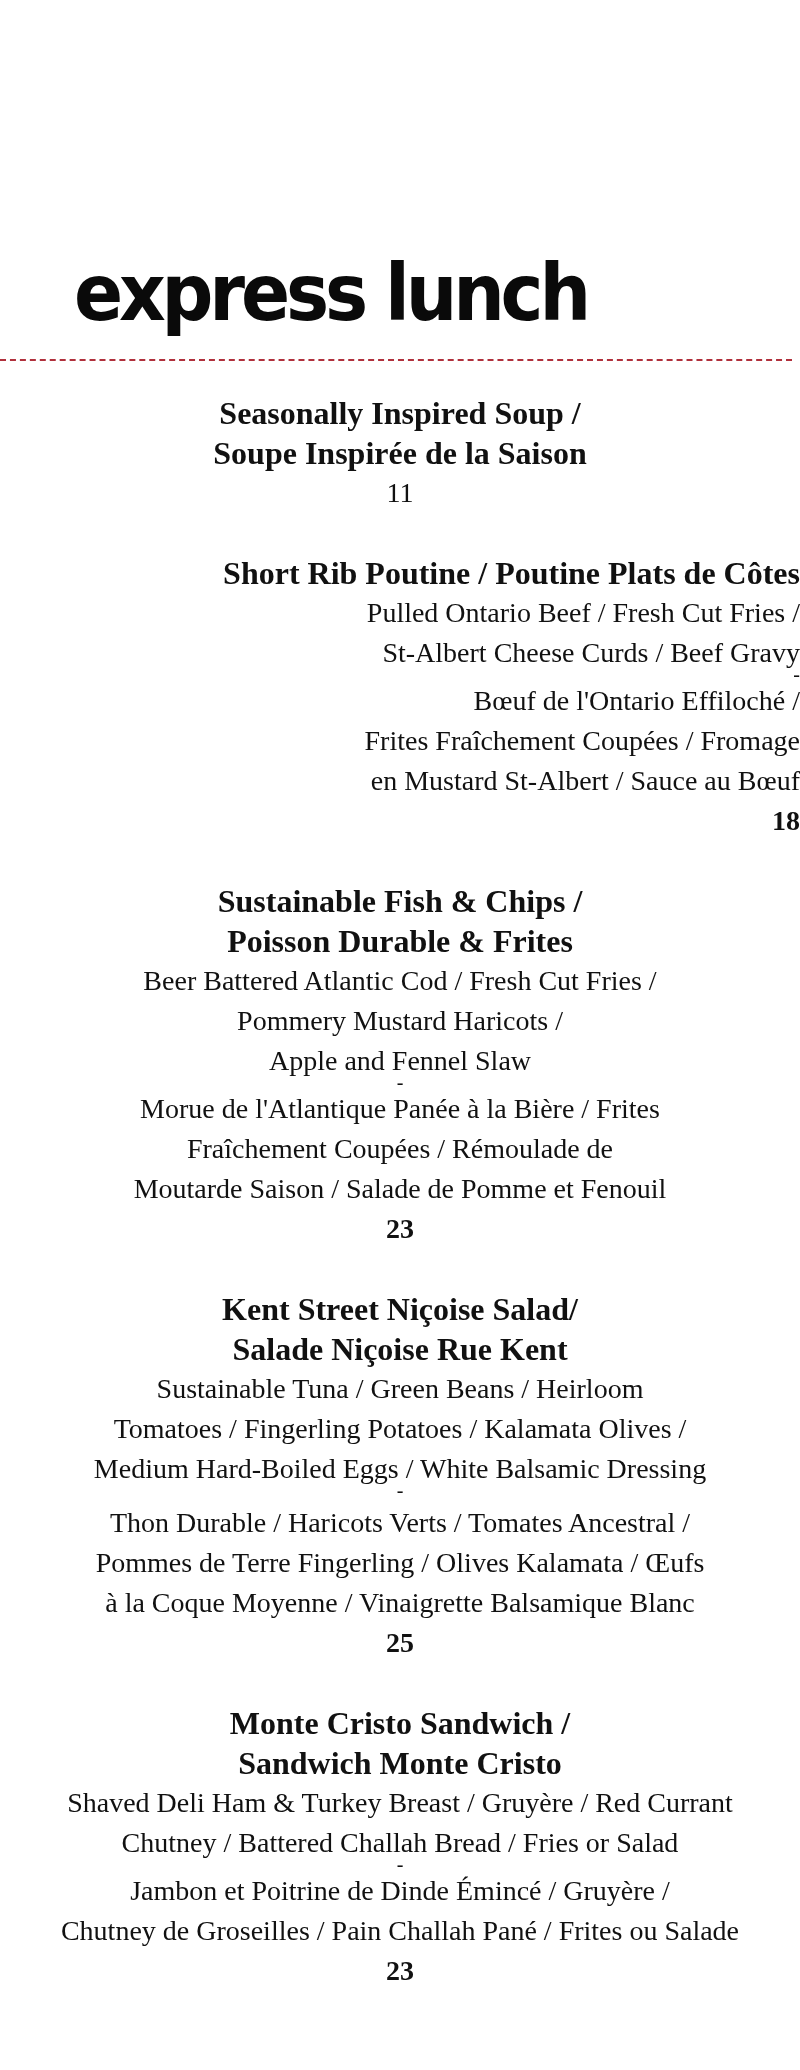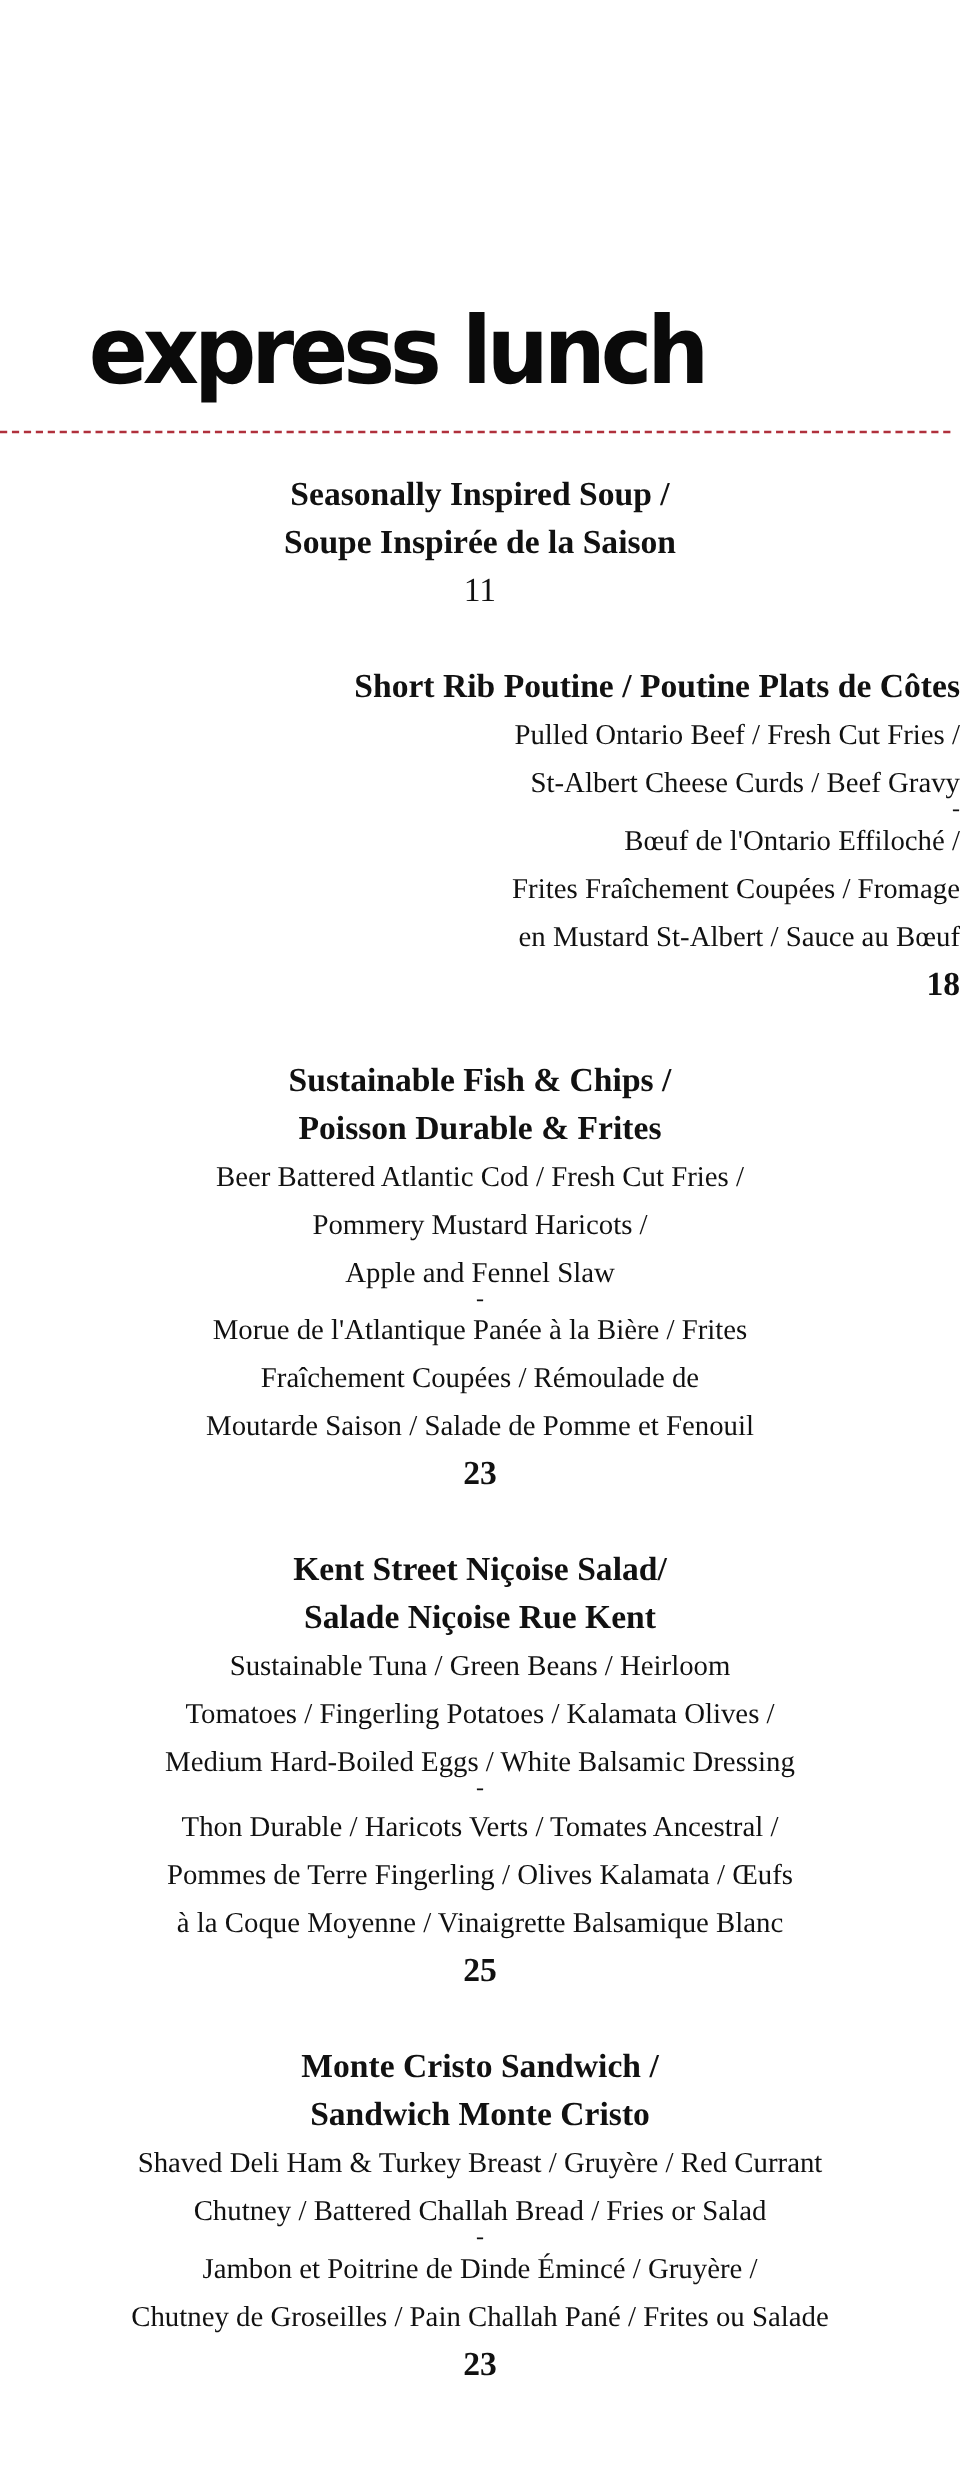--- a/index.html
+++ b/index.html
@@ -12,23 +12,23 @@
   }
   .rule {
     position: absolute; left: 0; top: 359px; width: 792px; height: 0;
     border-top: 2px dashed #b0303c;
   }
   .menu {
     position: absolute; left: 0; top: 393px; width: 800px;
     font-family: "Liberation Serif", serif; text-align: center; color: #111;
   }
   .item { margin: 0 0 40px 0; }
-  .item-title { font-weight: bold; font-size: 28px; line-height: 40px; }
+  .item-title { font-weight: bold; font-size: 32px; line-height: 40px; }
   .item-title div { white-space: nowrap; }
-  .desc { font-size: 24px; line-height: 40px; }
+  .desc { font-size: 28px; line-height: 40px; }
   .desc div { white-space: nowrap; }
   .sep { font-size: 20px; line-height: 14px; height: 14px; margin-top: -6px; margin-bottom: 0; }
   .price { font-weight: bold; font-size: 28px; line-height: 40px; }
   .price.light { font-weight: normal; text-align: center; }
 </style>
 </head>
 <body>
 
 <div class="title">express lunch</div>
 <div class="rule"></div>

